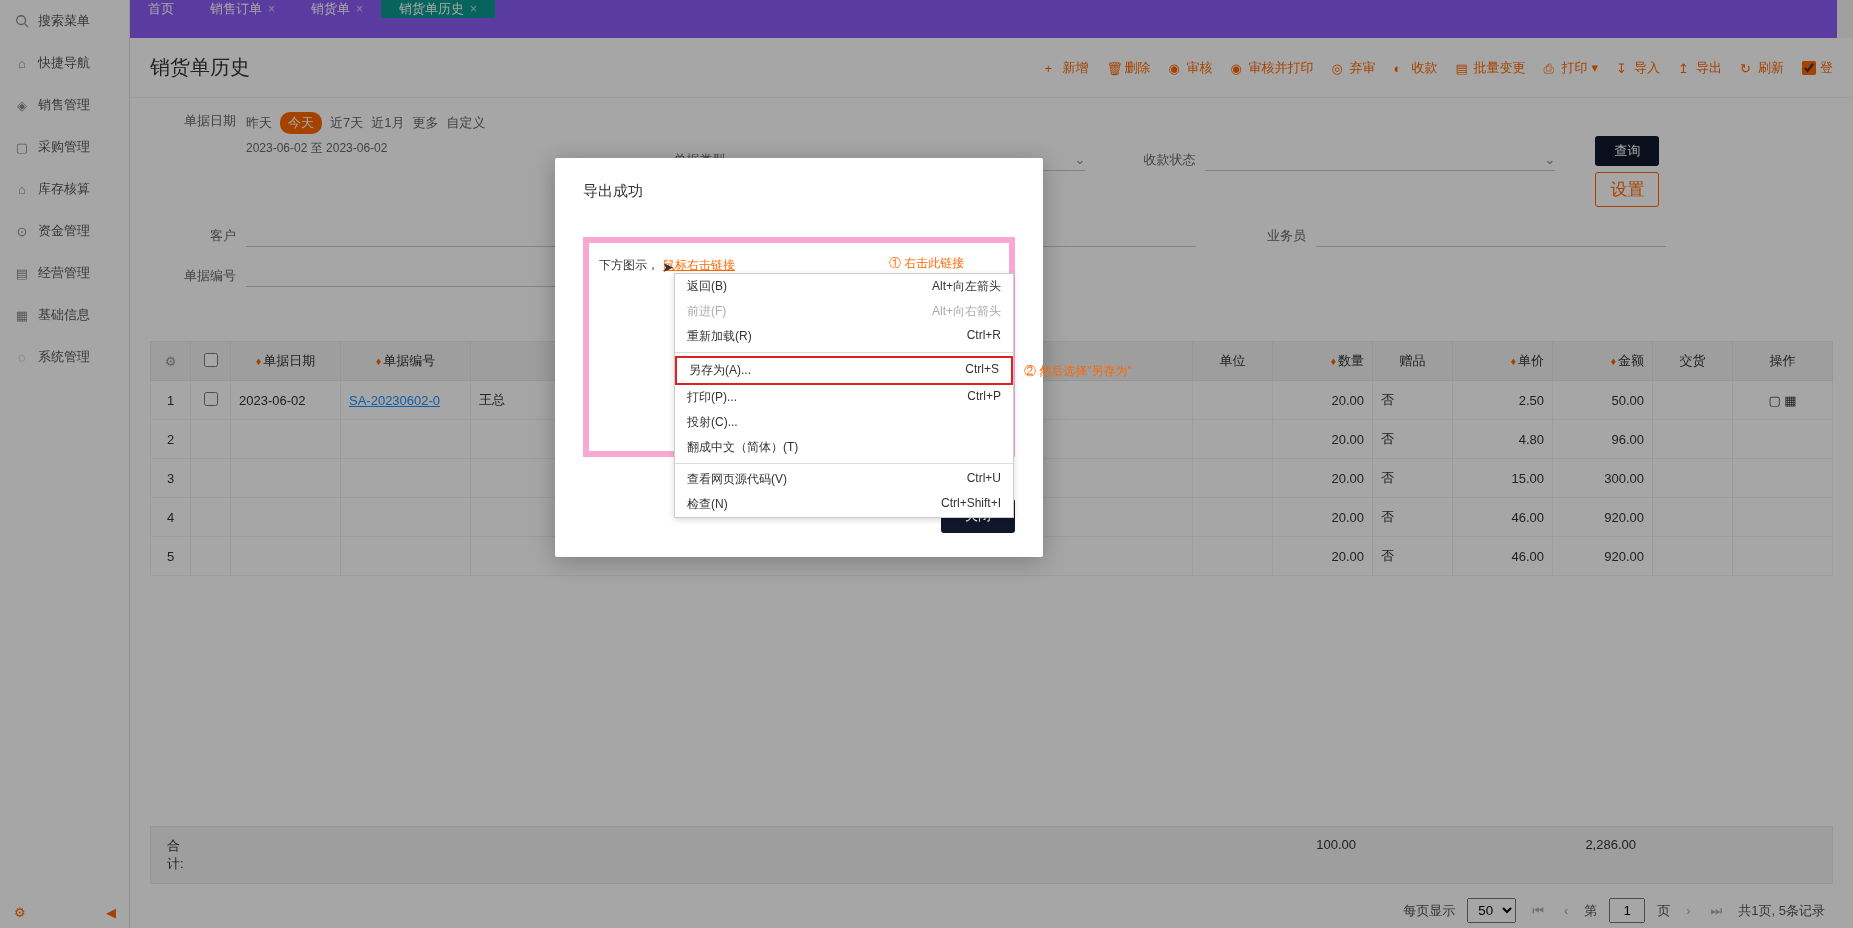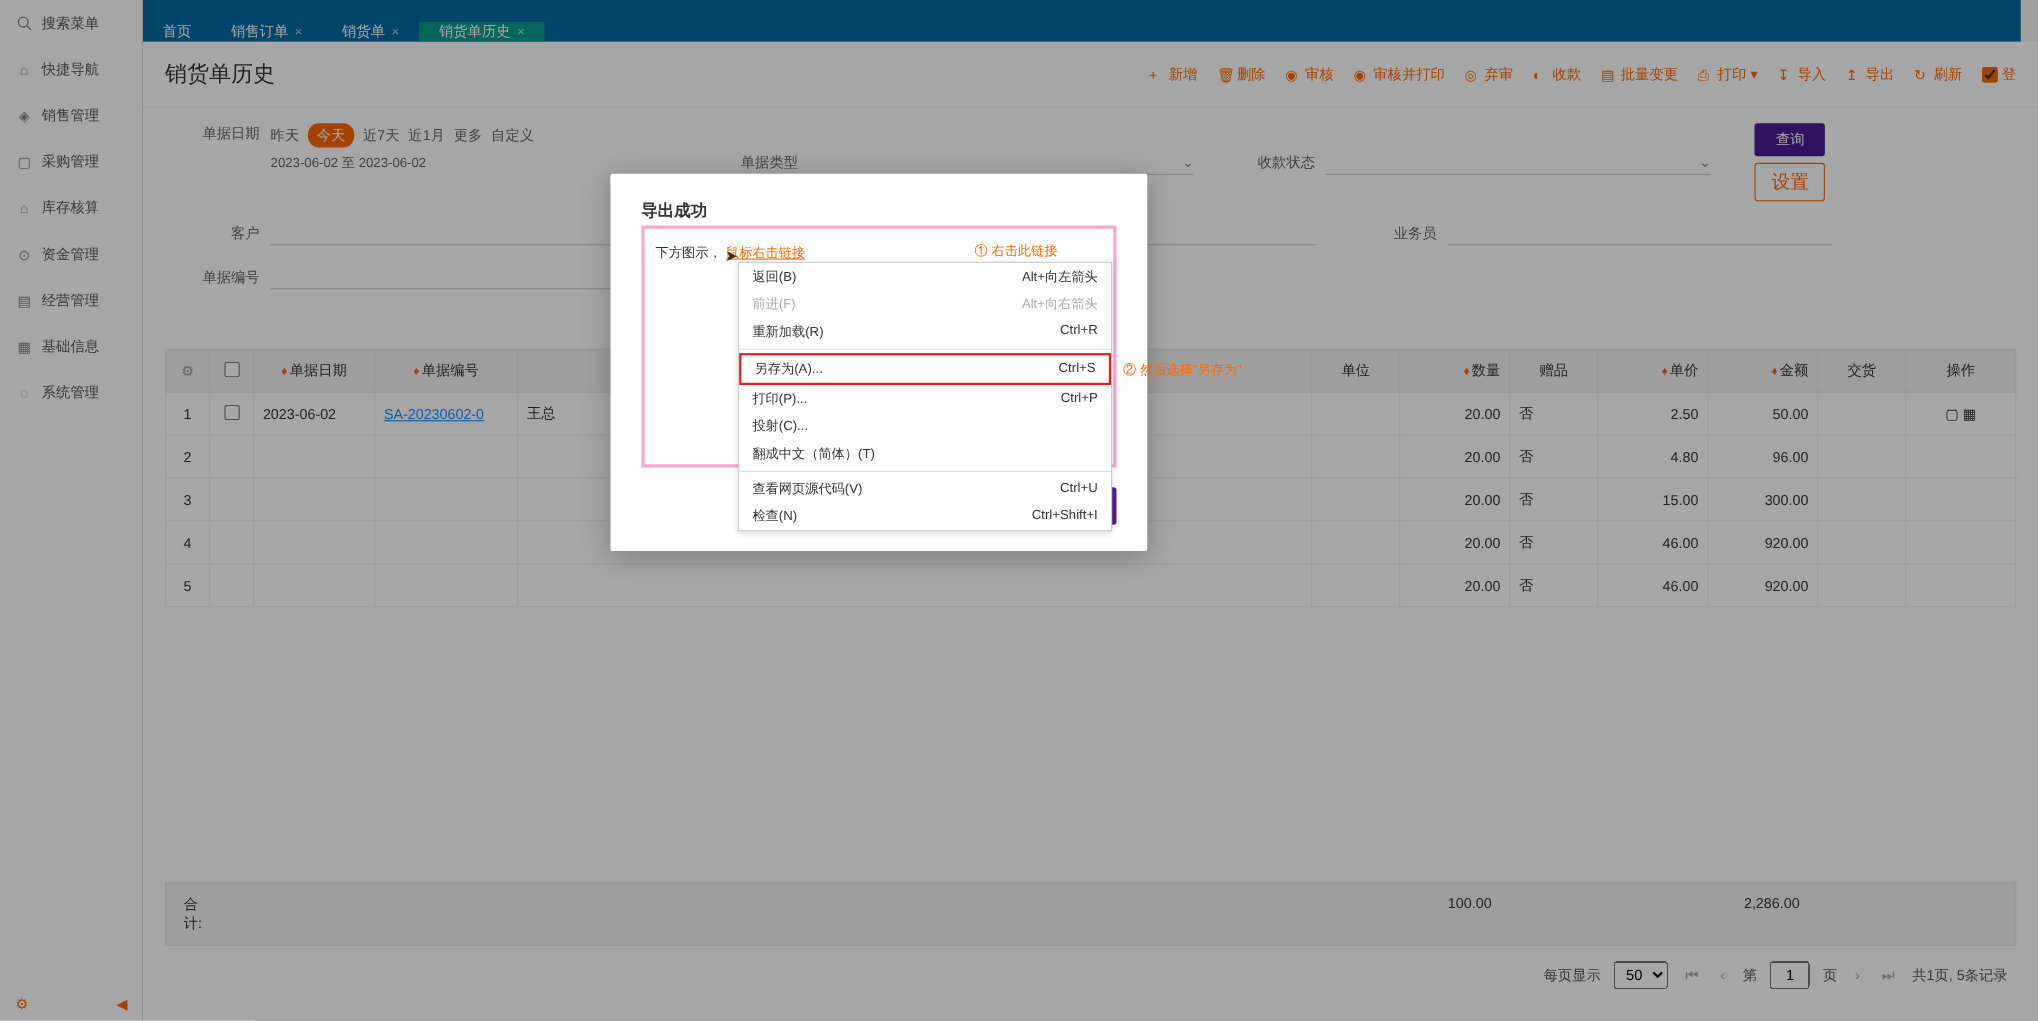--- a/index.html
+++ b/index.html
@@ -5,21 +5,21 @@
 * { margin:0; padding:0; box-sizing:border-box; font-family:"Microsoft YaHei",Arial,sans-serif; }
 body { width:1853px; height:928px; background:#f5f5f5; overflow:hidden; position:relative; font-size:13px; color:#333; }
 
 
 .sidebar { position:absolute; top:0; left:0; width:130px; height:928px; background:#fff; border-right:1px solid #e0e0e0; }
 .sb-item { display:flex; align-items:center; padding:12px 14px; color:#555; cursor:pointer; }
 .sb-item .icon { width:16px; height:16px; margin-right:8px; display:inline-flex; align-items:center; justify-content:center; color:#888; }
 .sb-bottom { position:absolute; bottom:0; left:0; width:130px; height:32px; display:flex; align-items:center; justify-content:space-between; padding:0 14px; color:#f60; }
 
 
-.tabs { position:absolute; top:0; left:130px; right:16px; height:38px; background:#0369a1; display:flex; align-items:flex-end; }
+.tabs { position:absolute; top:0; left:130px; right:16px; height:38px; background:#8b5cf6; display:flex; align-items:flex-start; }
 .tab { padding:0 18px; display:flex; align-items:center; color:#fff; font-size:13px; cursor:pointer; gap:6px; }
 .tab.active { background:#0a9a8e; }
 .tab .close { font-size:12px; opacity:.7; }
 
 
 .main { position:absolute; top:38px; left:130px; right:0; bottom:0; background:#fff; }
 .title-row { height:60px; display:flex; align-items:center; justify-content:space-between; padding:0 20px; border-bottom:1px solid #f0f0f0; }
 .page-title { font-size:20px; font-weight:500; color:#333; }
 .toolbar { display:flex; gap:18px; align-items:center; }
 .tb-btn { display:flex; align-items:center; gap:4px; color:#f60; font-size:13px; cursor:pointer; }
@@ -30,21 +30,21 @@
 
 .filters { padding:14px 36px 10px; }
 .filter-row { display:flex; gap:40px; margin-bottom:18px; }
 .filter { display:flex; align-items:center; gap:10px; }
 .filter .lbl { color:#666; width:70px; text-align:right; font-size:13px; }
 .filter .val { min-width:350px; border-bottom:1px solid #ccc; height:22px; display:flex; align-items:center; justify-content:space-between; color:#888; }
 .date-chips { display:flex; align-items:center; gap:8px; }
 .chip { color:#666; cursor:pointer; }
 .chip.active { background:#f60; color:#fff; padding:2px 8px; border-radius:10px; }
 .date-sub { color:#666; margin-top:6px; font-size:12px; }
-.btn-pri { background:#4c1d95; color:#fff; border:none; padding:6px 16px; border-radius:3px; cursor:pointer; font-size:13px; }
+.btn-pri { background:#0f172a; color:#fff; border:none; padding:6px 16px; border-radius:3px; cursor:pointer; font-size:13px;margin-top:24px; }
 .btn-sec { background:#fff; color:#f60; border:1px solid #f60; padding:5px 14px; border-radius:3px; cursor:pointer; font-size:17px; }
 .filter-btns { display:flex; flex-direction:column; gap:6px; }
 
 .dots-row { text-align:center; color:#aaa; font-size:16px; letter-spacing:4px; cursor:pointer; padding:4px 0; }
 
 
 .table-wrap { padding:0 20px; }
 table { width:100%; border-collapse:collapse; }
 th { background:#f3f3f3; padding:10px 8px; font-weight:400; color:#333; font-size:13px; border:1px solid #e8e8e8; white-space:nowrap; }
 td { padding:10px 8px; border:1px solid #f0f0f0; color:#333; font-size:13px; white-space:nowrap; }
@@ -60,24 +60,24 @@
 
 
 .pager { display:flex; align-items:center; gap:12px; justify-content:flex-end; padding:14px 28px; color:#555; font-size:13px; }
 .pager select { padding:3px 6px; }
 .pager input { width:36px; text-align:center; padding:3px; }
 .pg-btn { color:#aaa; cursor:pointer; padding:0 4px; }
 
 
 .overlay { position:absolute; inset:0; background:rgba(0,0,0,.35); }
 .modal { position:absolute; top:158px; left:555px; width:488px; background:#fff; box-shadow:0 4px 24px rgba(0,0,0,.25); padding:24px 28px; border-radius:2px; }
-.modal-title { font-size:15px; font-weight:700; margin-bottom:4px; }
+.modal-title { font-size:15px; font-weight:400; margin-bottom:36px; }
 .modal-text { font-size:13px; color:#444; line-height:1.8; margin-bottom:16px; }
 .modal-text .hl { color:#f60; text-decoration:underline; cursor:pointer; }
-.guide-box { border:3px solid #f9a8d4; padding:14px 10px 18px; margin-bottom:18px; position:relative; }
+.guide-box { border:6px solid #f9a8d4; padding:14px 10px 18px; margin-bottom:18px; position:relative; }
 .guide-top { display:flex; align-items:center; gap:4px; font-size:12px; margin-bottom:6px;}
 .guide-top .hl { color:#f60; text-decoration:underline; }
 .anno1 { color:#f60; font-size:12px; position:absolute; top:12px; left:300px; }
 .anno2 { color:#f60; font-size:12px; position:absolute; top:120px; left:435px; white-space:nowrap; }
 .ctx-menu { position:absolute; top:30px; left:85px; width:340px; border:1px solid #ccc; background:#fff; box-shadow:0 2px 6px rgba(0,0,0,.15); font-size:12px; }
 .ctx-row { display:flex; justify-content:space-between; padding:4px 12px; color:#333; }
 .ctx-row.dis { color:#aaa; }
 .ctx-row.red-box { border:2px solid #e02020; }
 .ctx-sep { border-top:1px solid #ddd; margin:3px 0; }
 .cursor { position:absolute; top:16px; left:73px; font-size:14px; pointer-events:none; }

